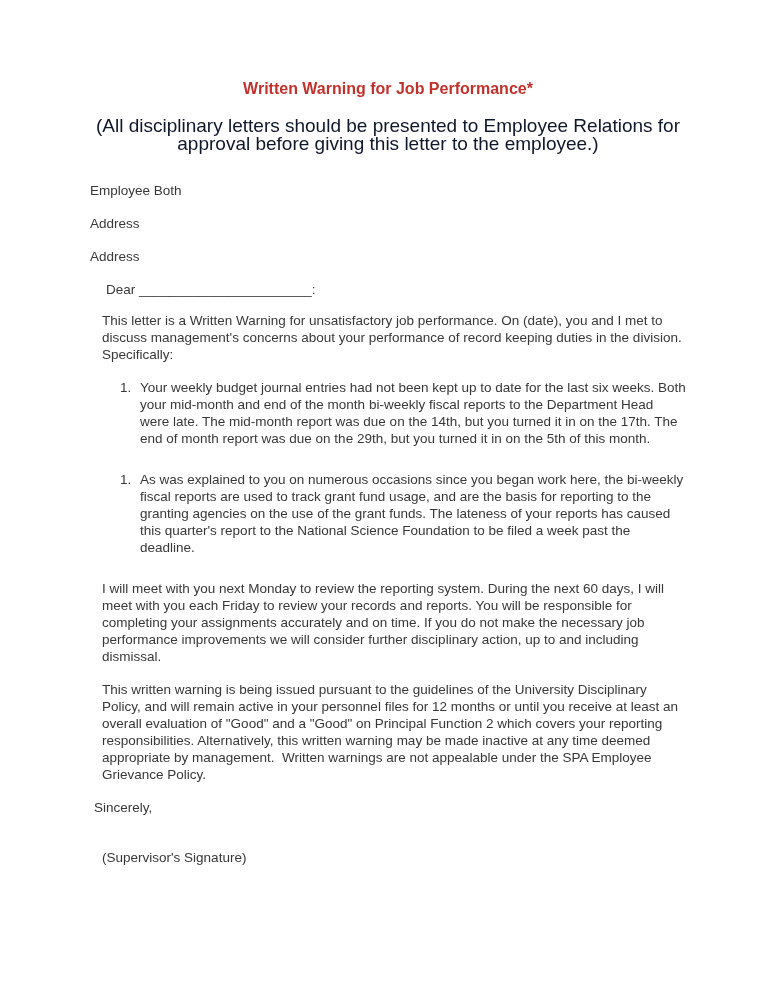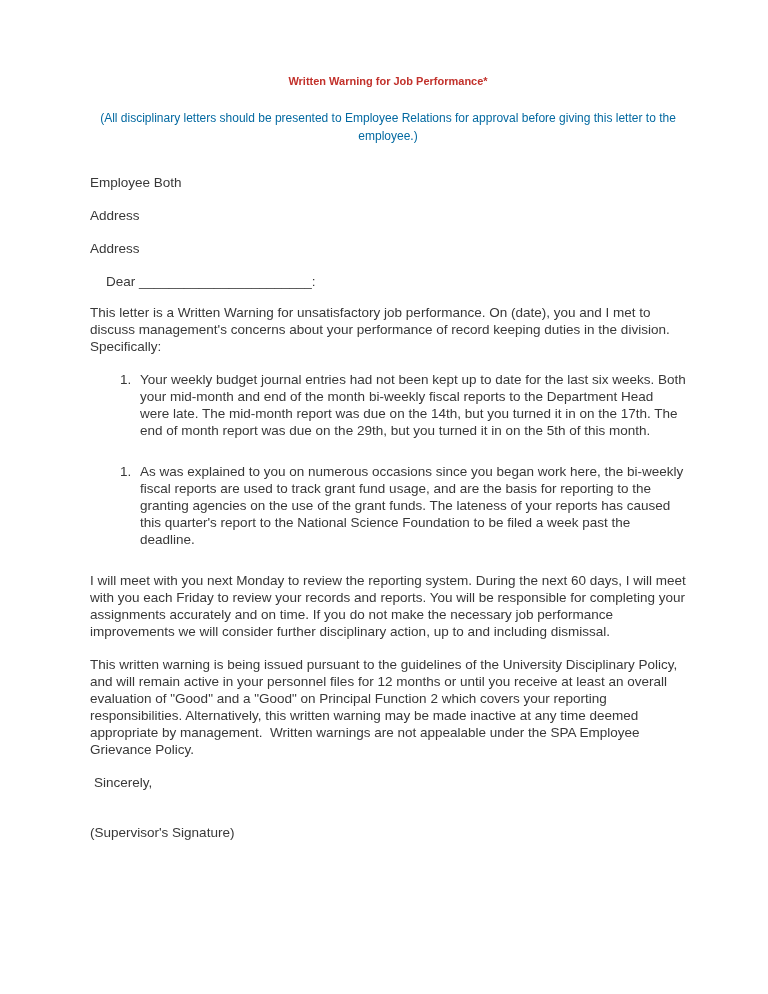--- a/index.html
+++ b/index.html
@@ -14,64 +14,64 @@
     height: 994px;
     background: #ffffff;
     padding: 64px 82px 0 90px;
     font-family: "Liberation Sans", sans-serif;
     font-size: 13.5px;
     line-height: 17px;
     color: #383838;
     overflow: hidden;
   }
   .doc-title {
-    font-size: 11px;
+    font-size: 16px;
     line-height: 18px;
     font-weight: bold;
     text-align: center;
     color: #c2312b;
-    margin: 8px 0 19px 0;
+    margin: 16px 0 19px 0;
   }
   .notice {
-    font-size: 12px;
+    font-size: 19px;
     line-height: 18px;
     text-align: center;
-    color: #0369a1;
+    color: #0f172a;
     margin: 0 0 29px 0;
   }
   .field {
     margin: 0 0 16px 0;
   }
   .salutation {
     margin: 0 0 14px 16px;
     white-space: nowrap;
   }
   .para {
-    margin: 0 0 16px 0;
+    margin: 0 0 16px 12px;
     white-space: pre-wrap;
   }
   .list-item {
     display: flex;
     margin: 6px 0 24px 0;
   }
   .list-item .num {
     flex: none;
     box-sizing: border-box;
     width: 50px;
     padding-left: 30px;
   }
   .list-item .item-text {
     flex: 1;
     white-space: pre-wrap;
   }
   .closing {
     margin: 16px 0 33px 4px;
   }
   .signature {
-    margin: 0;
+    margin: 12px;
   }
 </style>
 </head>
 <body>
 
 <div class="page">
 
   <h1 class="doc-title">Written Warning for Job Performance*</h1>
 
   <p class="notice">(All disciplinary letters should be presented to Employee Relations for approval before giving this letter to the employee.)</p>

